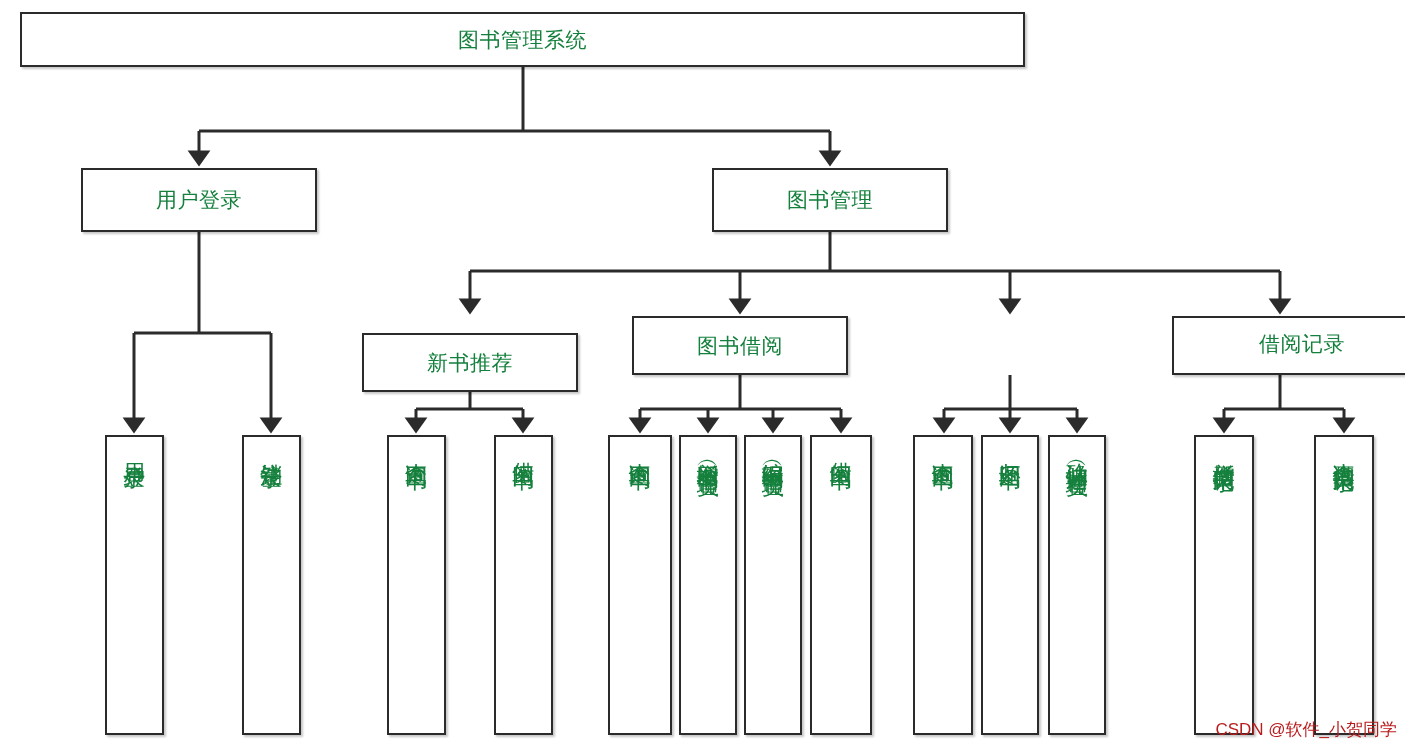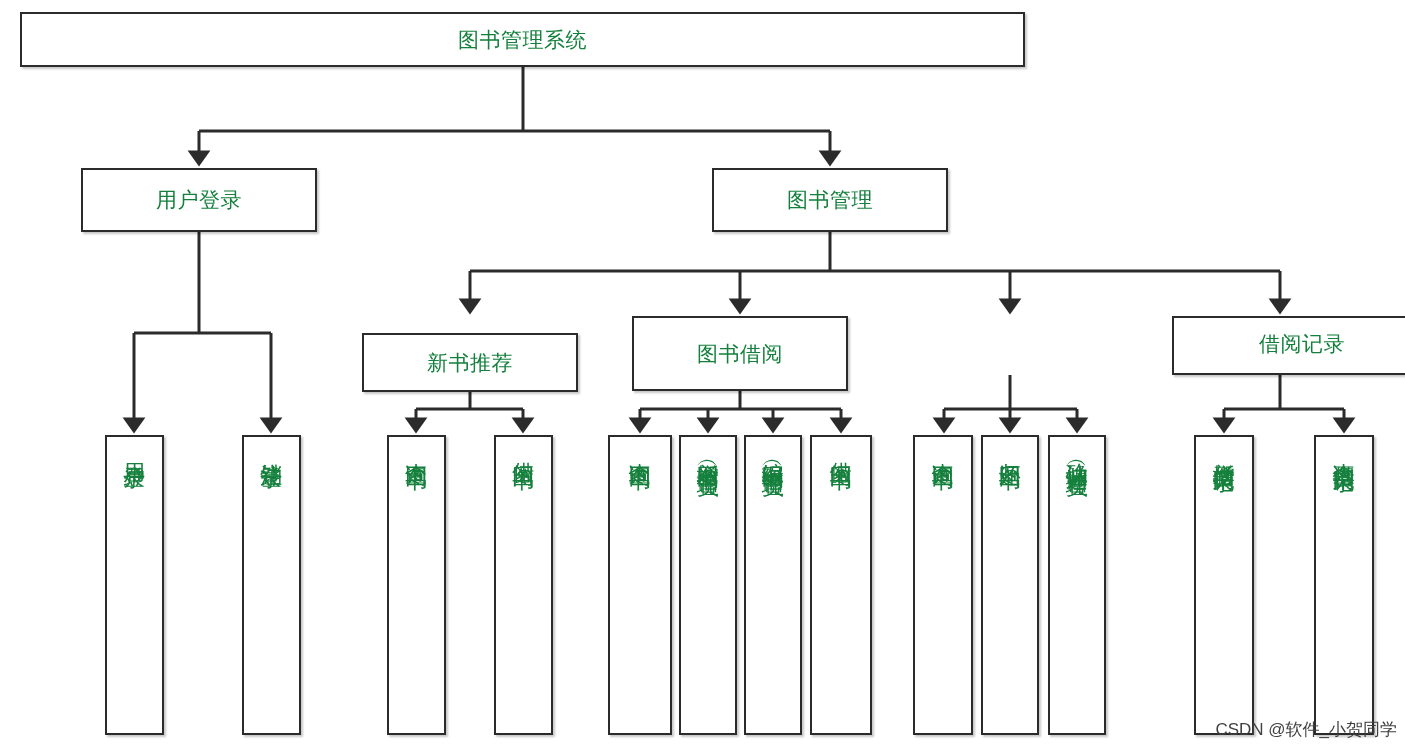--- a/index.html
+++ b/index.html
@@ -57,21 +57,21 @@
   .vert {
     align-items: flex-start;
     justify-content: center;
     padding-top: 8px;
   }
   #watermark {
     position: absolute;
     right: 8px;
     bottom: 6px;
     font-size: 17px;
-    color: #404040;
+    color: #b91c1c;
     white-space: nowrap;
     pointer-events: none;
   }
 </style>
 </head>
 <body>
 
 <div id="diagram-root">
 
   <svg class="diagram-canvas" viewBox="0 0 1405 747">
@@ -131,21 +131,21 @@
   <div class="node-box horiz" style="left:81px; top:168px; width:236px; height:64px;">
     <span class="node-label">用户登录</span>
   </div>
   <div class="node-box horiz" style="left:712px; top:168px; width:236px; height:64px;">
     <span class="node-label">图书管理</span>
   </div>
 
   <div class="node-box horiz" style="left:362px; top:316px; width:216px; height:59px;margin-top:17px;">
     <span class="node-label">新书推荐</span>
   </div>
-  <div class="node-box horiz" style="left:632px; top:316px; width:216px; height:75px;">
+  <div class="node-box horiz" style="left:632px; top:316px; width:216px; height:59px;">
     <span class="node-label">图书借阅</span>
   </div>
   <div class="node-box horiz" style="left:1172px; top:316px; width:260px; height:59px;font-family:Liberation Mono, monospace;">
     <span class="node-label">借阅记录</span>
   </div>
 
   <div class="node-box vert" style="left:105px; top:435px; width:59px; height:300px;">
     <span class="node-label">用户登录</span>
   </div>
   <div class="node-box vert" style="left:242px; top:435px; width:59px; height:300px;">

